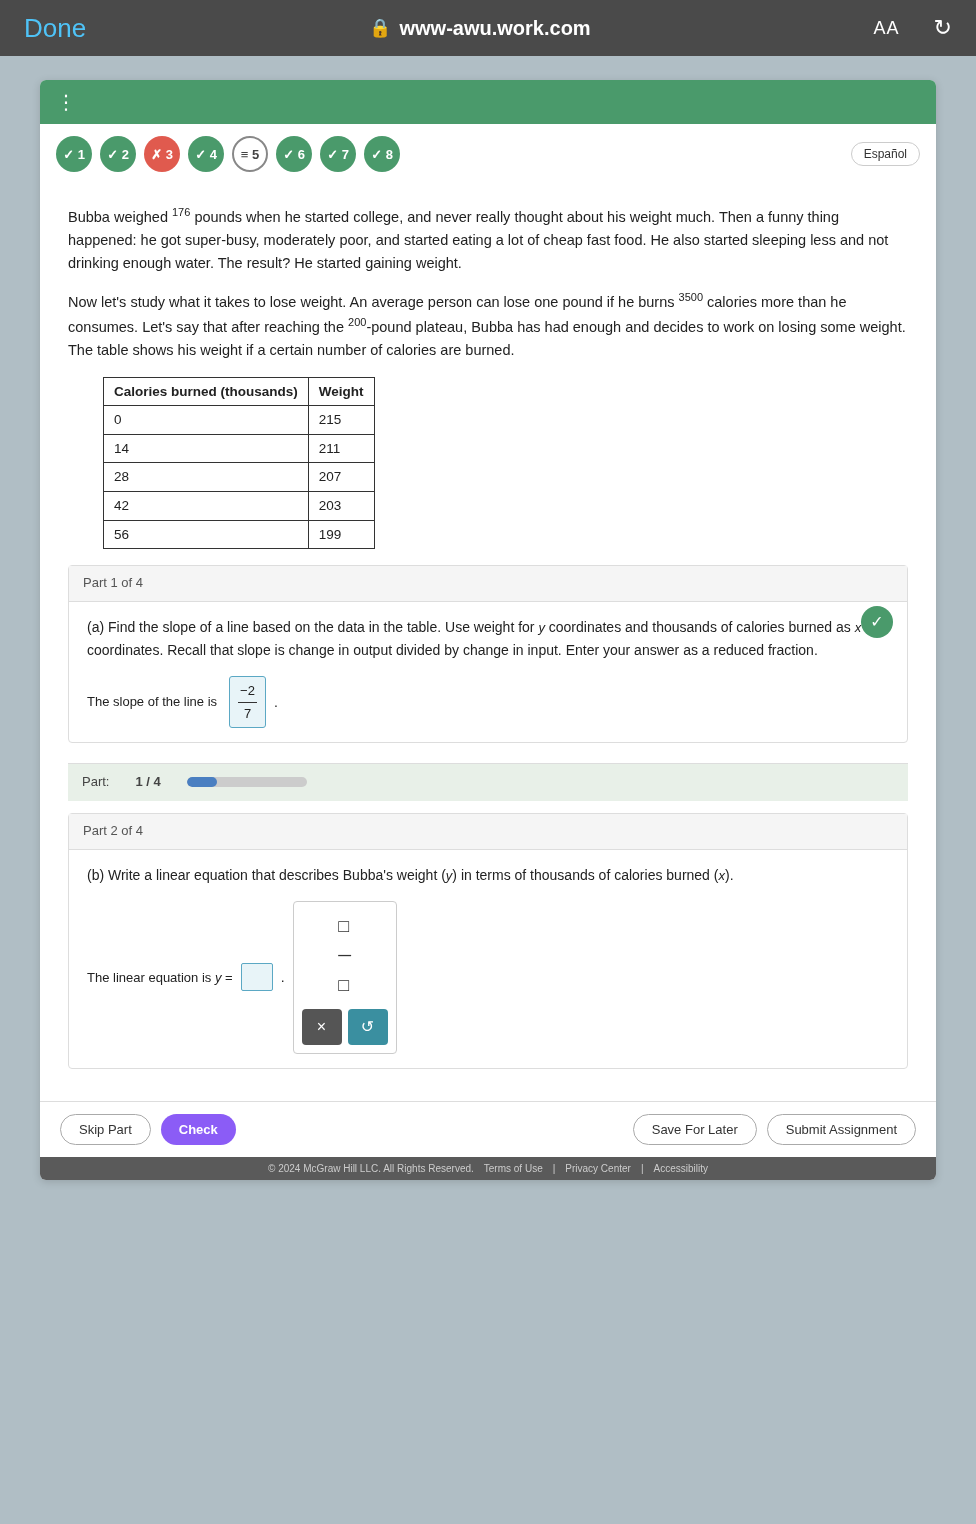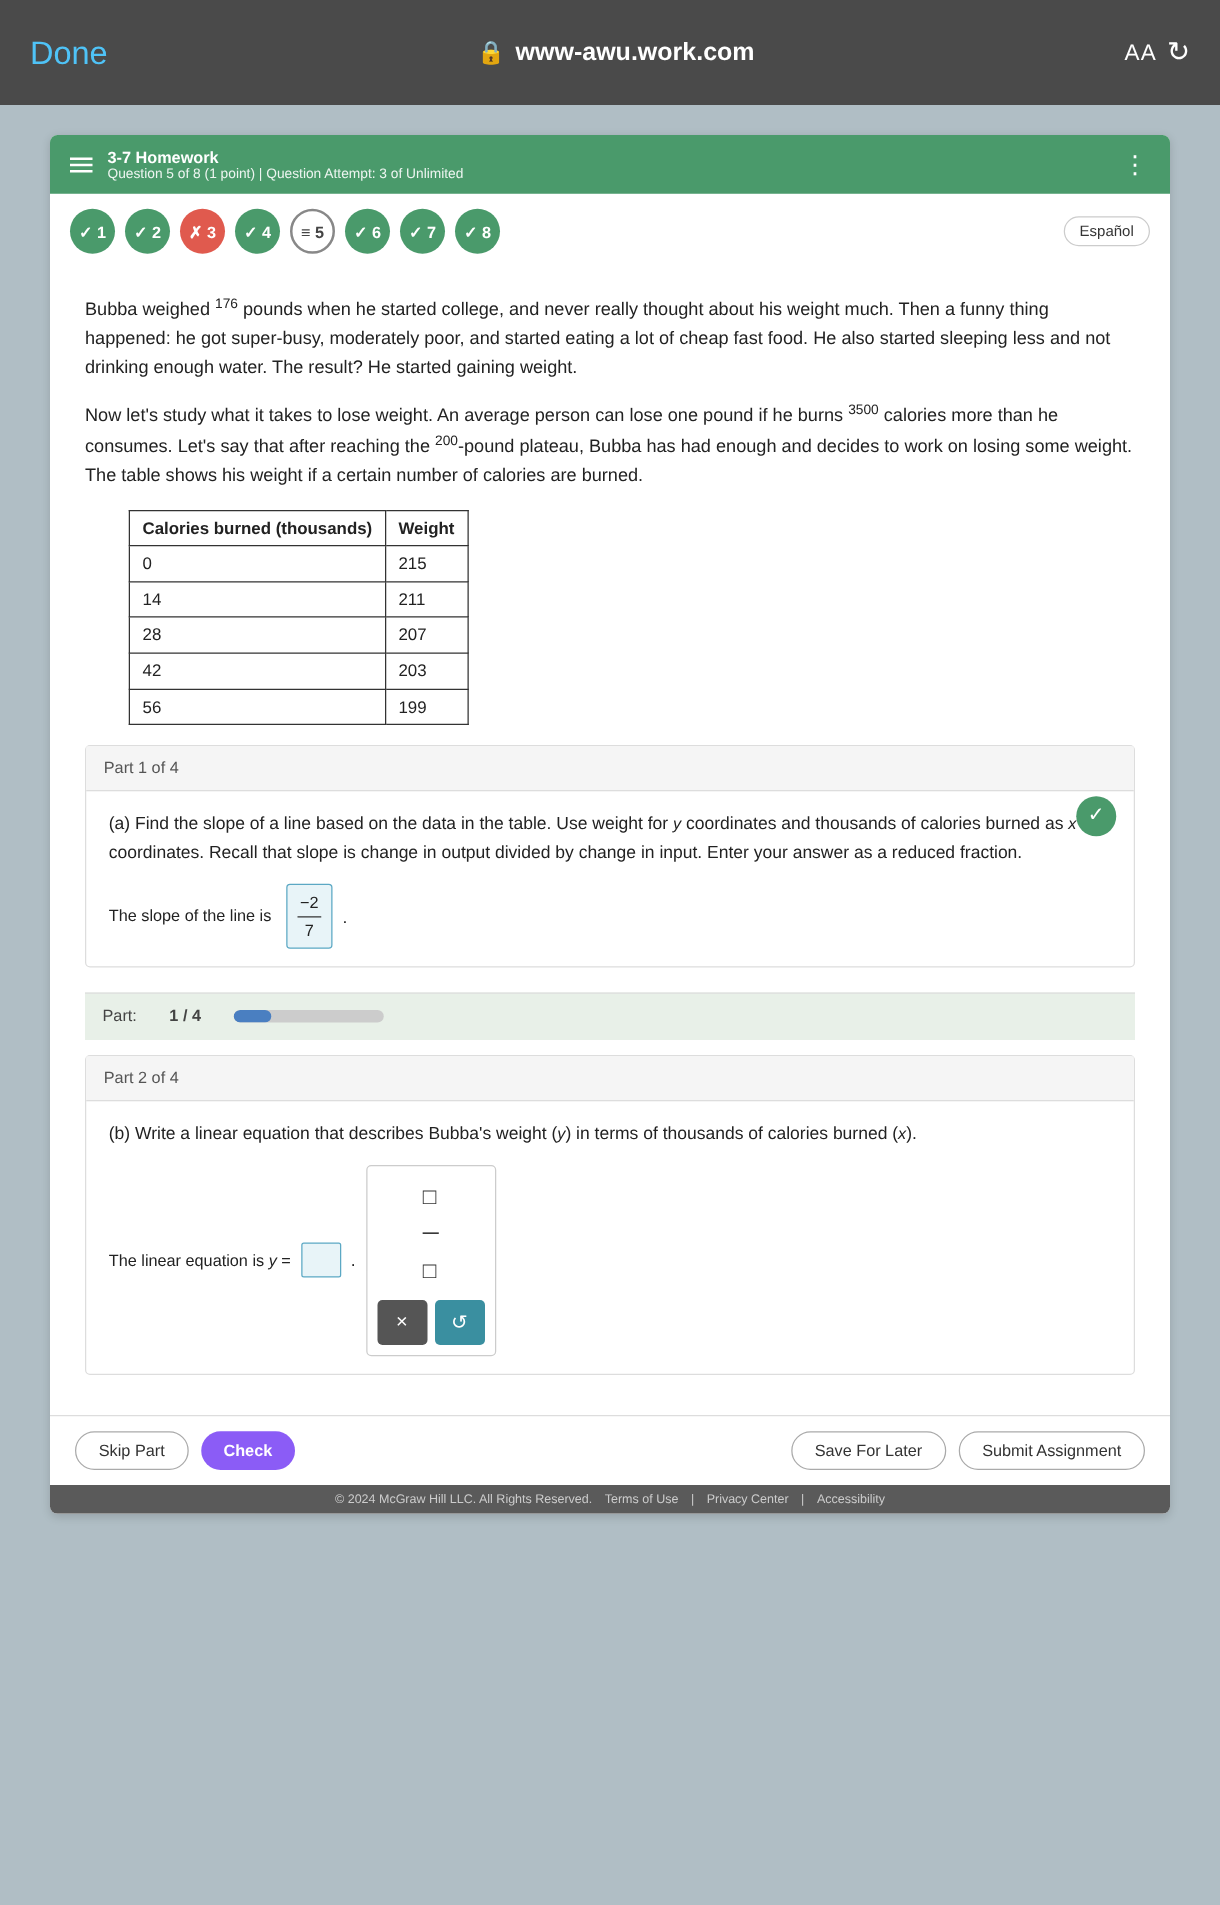--- a/index.html
+++ b/index.html
@@ -10,41 +10,41 @@
       min-height: 1524px;
     }
 
     
     .browser-bar {
       background: #4a4a4a;
       display: flex;
       align-items: center;
       justify-content: space-between;
       padding: 0 24px;
-      height: 84px;
+      height: 56px;
     }
     .browser-done {
       color: #4fc3f7;
       font-size: 26px;
       font-weight: 500;
       cursor: pointer;
     }
     .browser-url {
       display: flex;
       align-items: center;
       gap: 8px;
       color: white;
       font-size: 20px;
       font-weight: 700;
     }
     .lock-icon { font-size: 18px; }
     .browser-controls {
       display: flex;
       align-items: center;
-      gap: 8px;
+      gap: 34px;
       color: white;
       font-size: 20px;
     }
     .aa-text { font-size: 18px; letter-spacing: 1px; }
     .refresh-icon { font-size: 22px; cursor: pointer; }
 
     
     .page-wrapper {
       padding: 24px 40px 24px 40px;
     }
@@ -360,31 +360,20 @@
   <div class="browser-controls">
     <span class="aa-text">AA</span>
     <span class="refresh-icon">↻</span>
   </div>
 </div>
 
 <div class="page-wrapper">
   <div class="main-card">
 
     <div class="card-header">
-      <div class="header-left">
-        <div class="hamburger">
-          <span></span>
-            <span></span>
-            <span></span>
-        </div>
-        <div class="header-info">
-          <div class="header-title">3-7 Homework</div>
-          <div class="header-subtitle">Question 5 of 8 (1 point)  |  Question Attempt: 3 of Unlimited</div>
-        </div>
-      </div>
       <span class="header-dots">⋮</span>
     </div>
 
     <div class="question-nav">
       <div class="question-bubbles">
         <div class="q-bubble correct">✓ 1</div>
         <div class="q-bubble correct">✓ 2</div>
         <div class="q-bubble wrong">✗ 3</div>
         <div class="q-bubble correct">✓ 4</div>
         <div class="q-bubble current">≡ 5</div>

